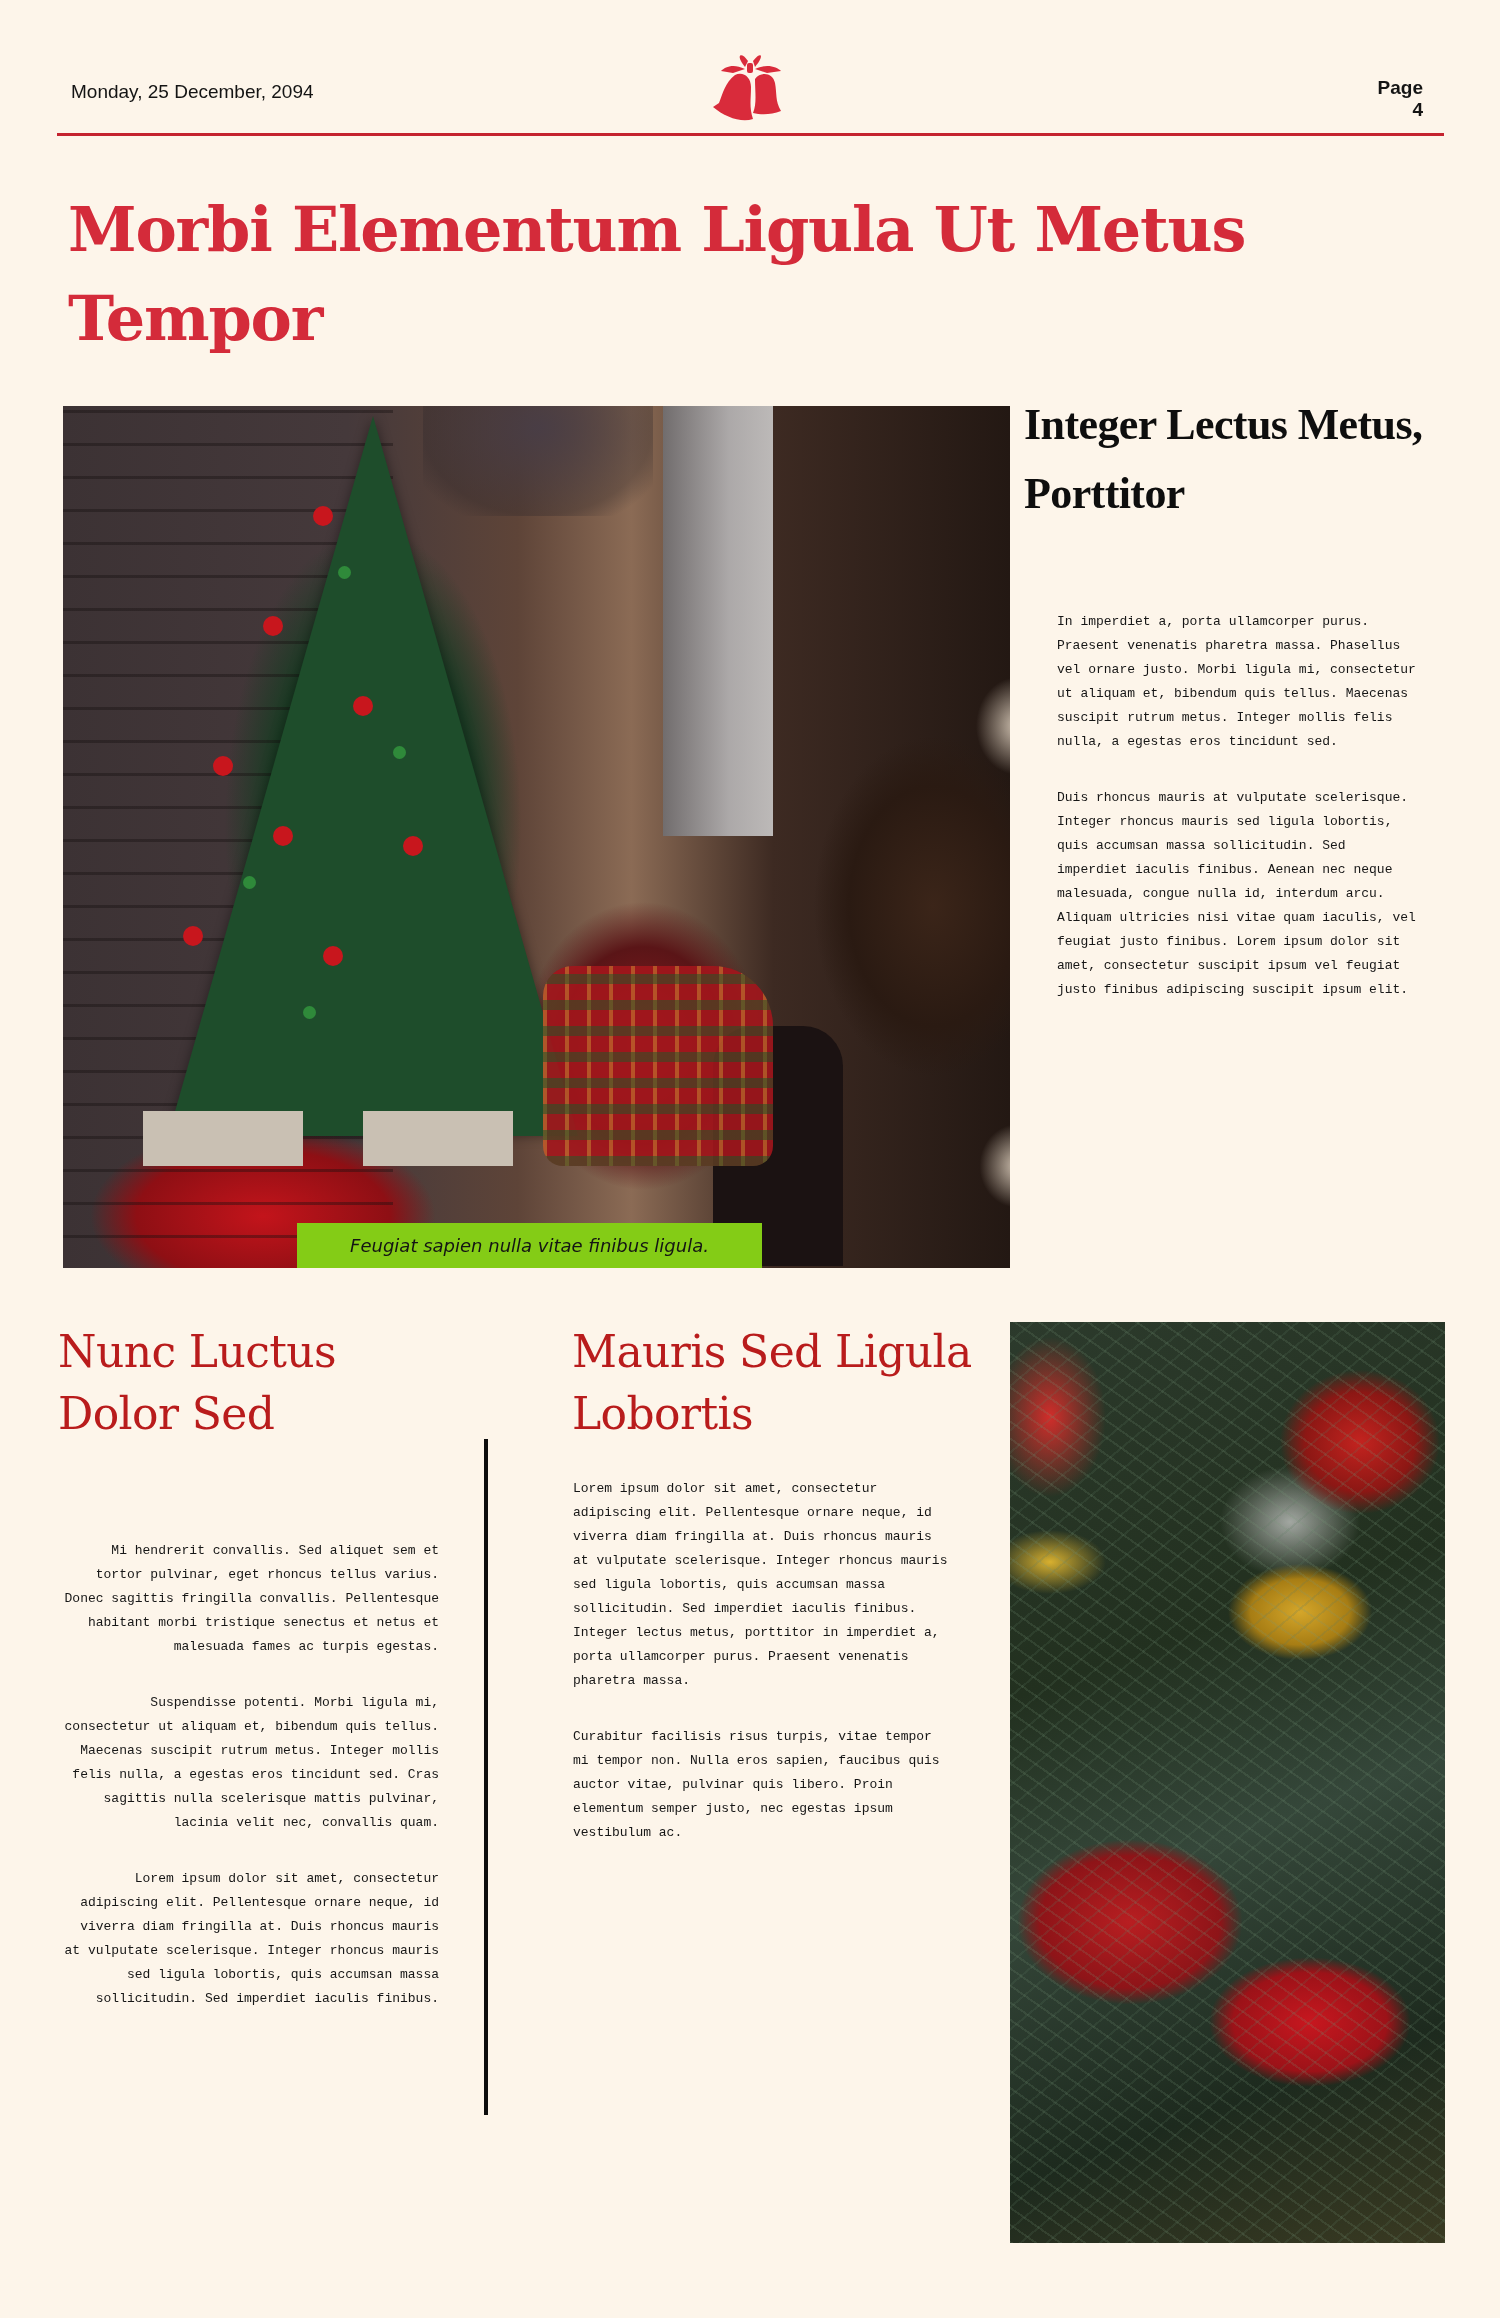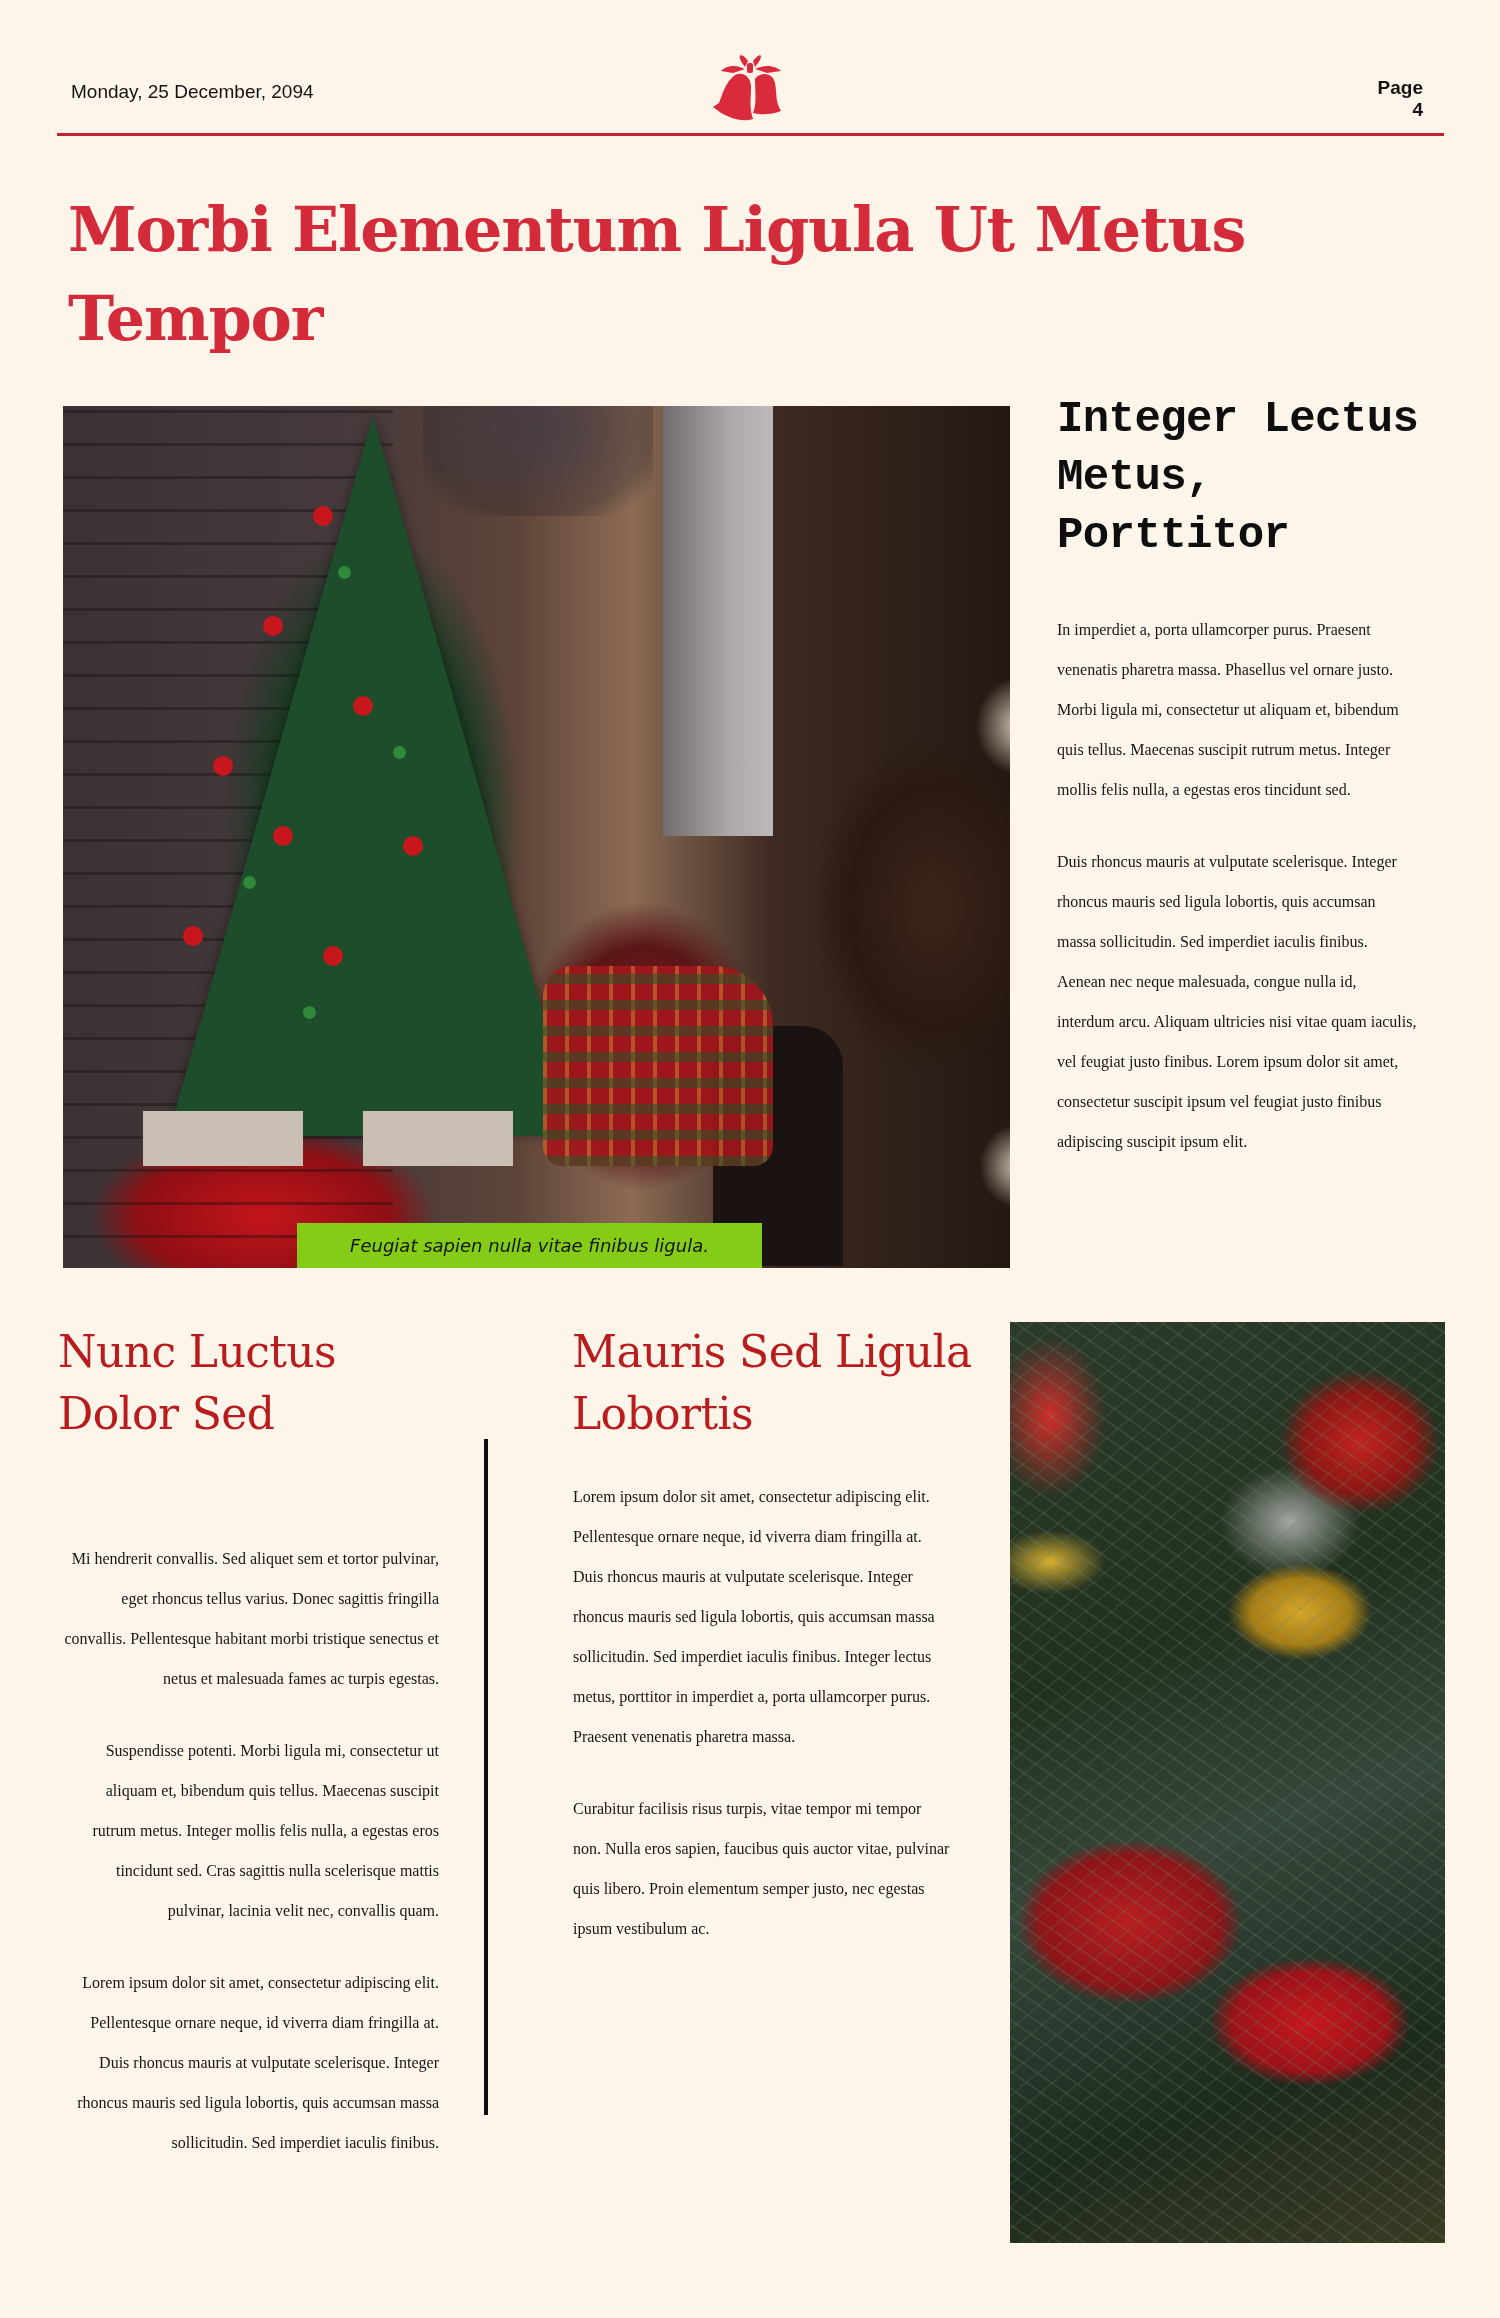--- a/index.html
+++ b/index.html
@@ -80,28 +80,28 @@
   }
   .caption {
     left: 297px; top: 1223px; width: 465px; height: 45px;
     background: #84cc16;
     font-family: "DejaVu Sans", sans-serif; font-style: italic;
     font-size: 18px; line-height: 45px; text-align: center; color: #141414;
   }
 
   
   .side-head {
-    left: 1057px; top: 390px; width: 400px;
+    left: 1024px; top: 390px; width: 400px;
+    font-family: Liberation Serif, serif;
+    font-weight: bold; font-size: 44px; line-height: 69px; color: #0e0e0e;
+    letter-spacing: -0.6px;
+  }
+  .body-text {
     font-family: Liberation Mono, monospace;
-    font-weight: bold; font-size: 44px; line-height: 58px; color: #0e0e0e;
-    letter-spacing: -0.6px;
-  }
-  .body-text {
-    font-family: Liberation Serif, serif;
-    font-size: 16px; line-height: 40px; color: #161616;
+    font-size: 13px; line-height: 24px; color: #161616;
   }
   .body-text p { margin-bottom: 32px; }
   .body-text p:last-child { margin-bottom: 0; }
   .side-body { left: 1057px; top: 610px; width: 360px; }
 
   
   .sec-head {
     font-family: "DejaVu Serif", "Liberation Serif", serif;
     font-weight: normal; font-size: 44px; line-height: 62px; color: #b91c1c;
     letter-spacing: -0.6px;

